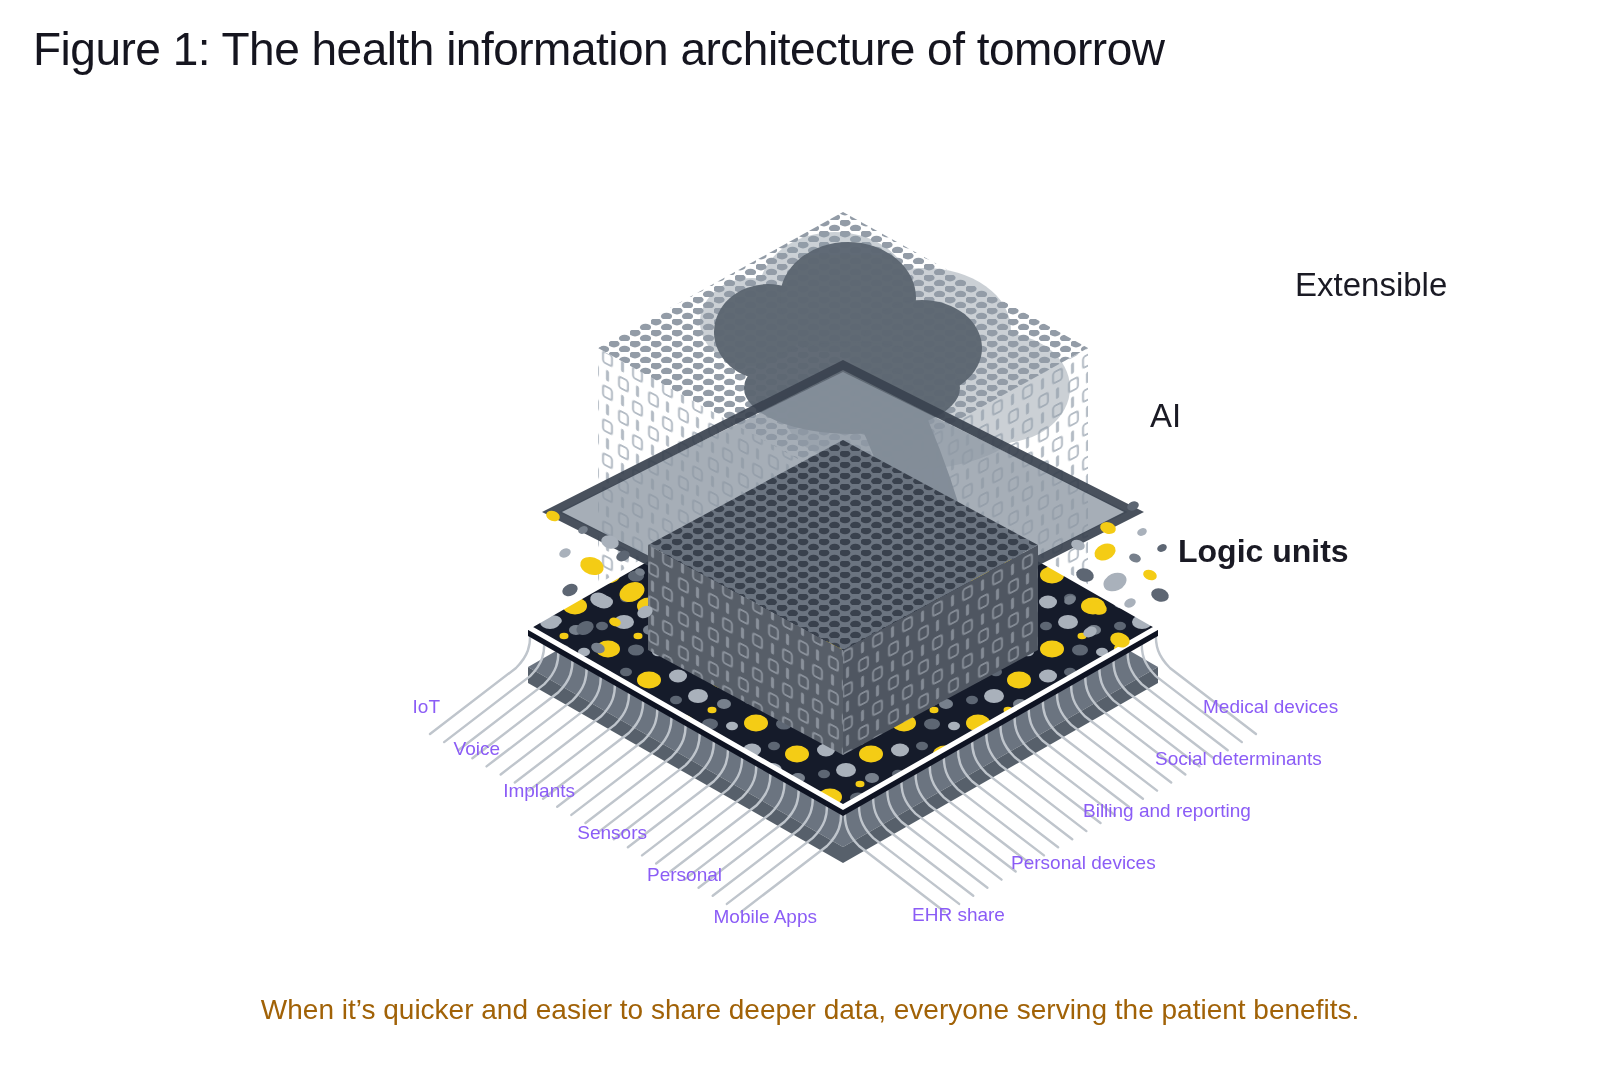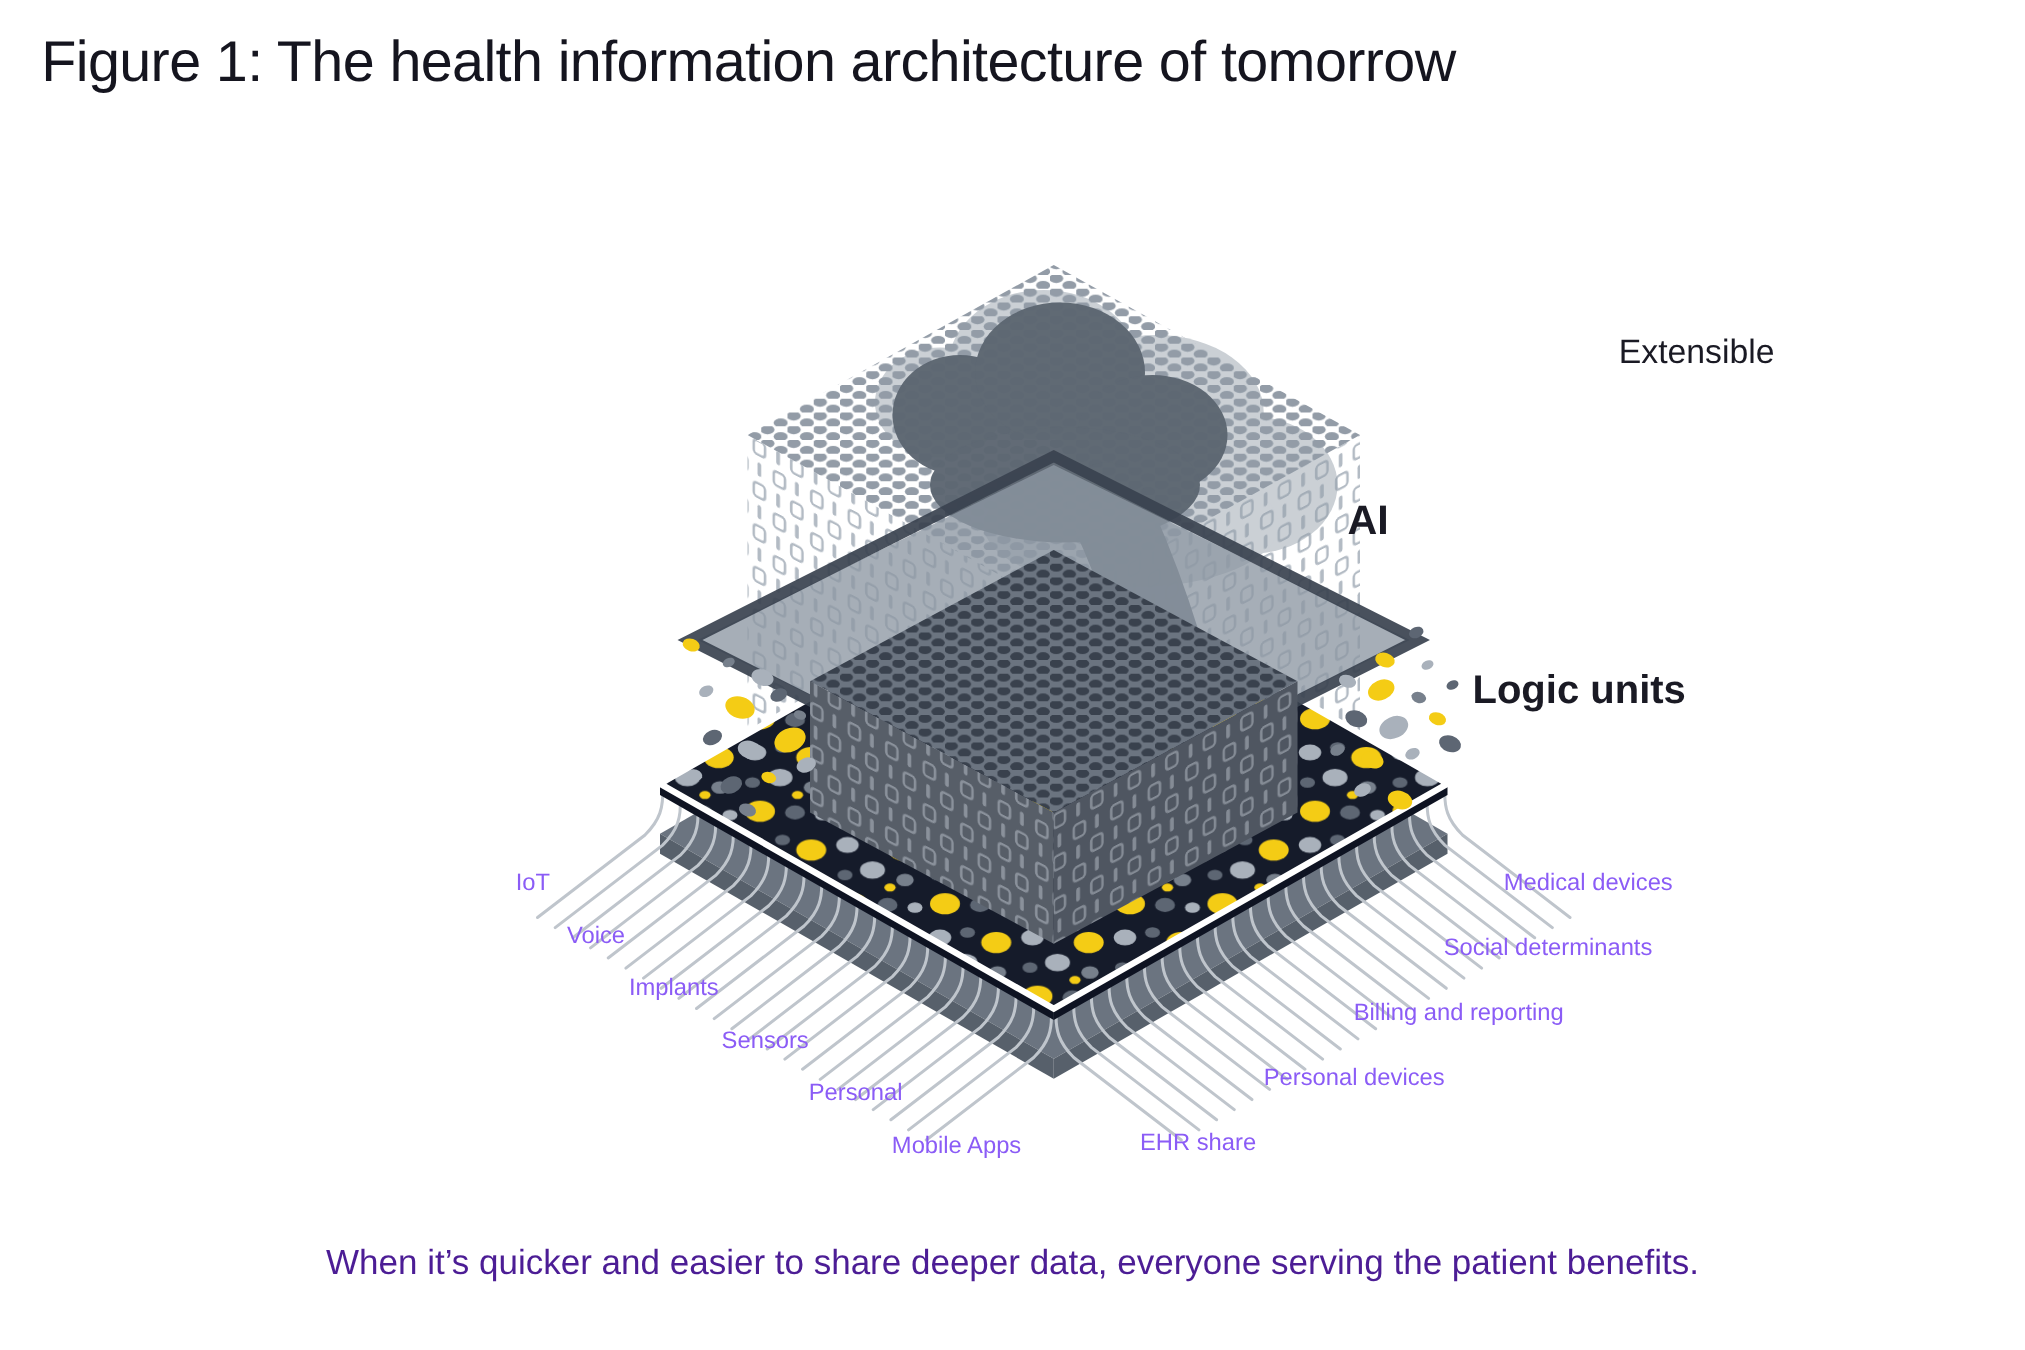--- a/index.html
+++ b/index.html
@@ -3,30 +3,30 @@
 <meta charset="utf-8">
 <style>
   html,body{margin:0;padding:0;background:#ffffff;}
   #stage{position:relative;width:1620px;height:1080px;background:#fff;overflow:hidden;
          font-family:"Liberation Sans","DejaVu Sans",sans-serif;color:#1a1a24;}
   #iso{position:absolute;left:0;top:0;}
   .lbl{position:absolute;white-space:nowrap;}
   .title{left:33px;top:22px;font-size:46px;letter-spacing:-0.5px;color:#15151f;}
   .datalayer{left:743px;top:122px;font-size:42px;font-weight:700;color:#15151f;}
   .vendor{left:177px;top:266px;font-size:33px;}
-  .extensible{left:1295px;top:266px;font-size:27px;}
-  .ai{left:1078px;top:397px;font-size:33px;font-weight:700;}
+  .extensible{left:1295px;top:266px;font-size:33px;}
+  .ai{left:1150px;top:397px;font-size:33px;font-weight:400;}
   .logic{left:1178px;top:533px;font-size:32px;font-weight:700;text-align:center;}
   .inlbl{font-size:19px;color:#8b5cf6;}
   .left-list .inlbl{position:absolute;transform:translateX(-100%);}
   .l0{left:440px;top:696px}.l1{left:500px;top:738px}.l2{left:575px;top:780px}
   .l3{left:647px;top:822px}.l4{left:722px;top:864px}.l5{left:817px;top:906px}
   .r0{left:1203px;top:696px}.r1{left:1155px;top:748px}.r2{left:1083px;top:800px}
   .r3{left:1011px;top:852px}.r4{left:912px;top:904px}
-  .caption{position:absolute;left:0;right:0;top:994px;text-align:center;font-size:28px;color:#4c1d95;}
+  .caption{position:absolute;left:0;right:0;top:994px;text-align:center;font-size:28px;color:#a16207;}
   .wire{stroke:#bfc5cc;stroke-width:2.4;fill:none;stroke-linecap:round;}
 </style>
 </head>
 <body>
 
 <div id="stage">
 
 <svg id="iso" width="1620" height="1080" viewBox="0 0 1620 1080" aria-hidden="true">
   <defs>
 

